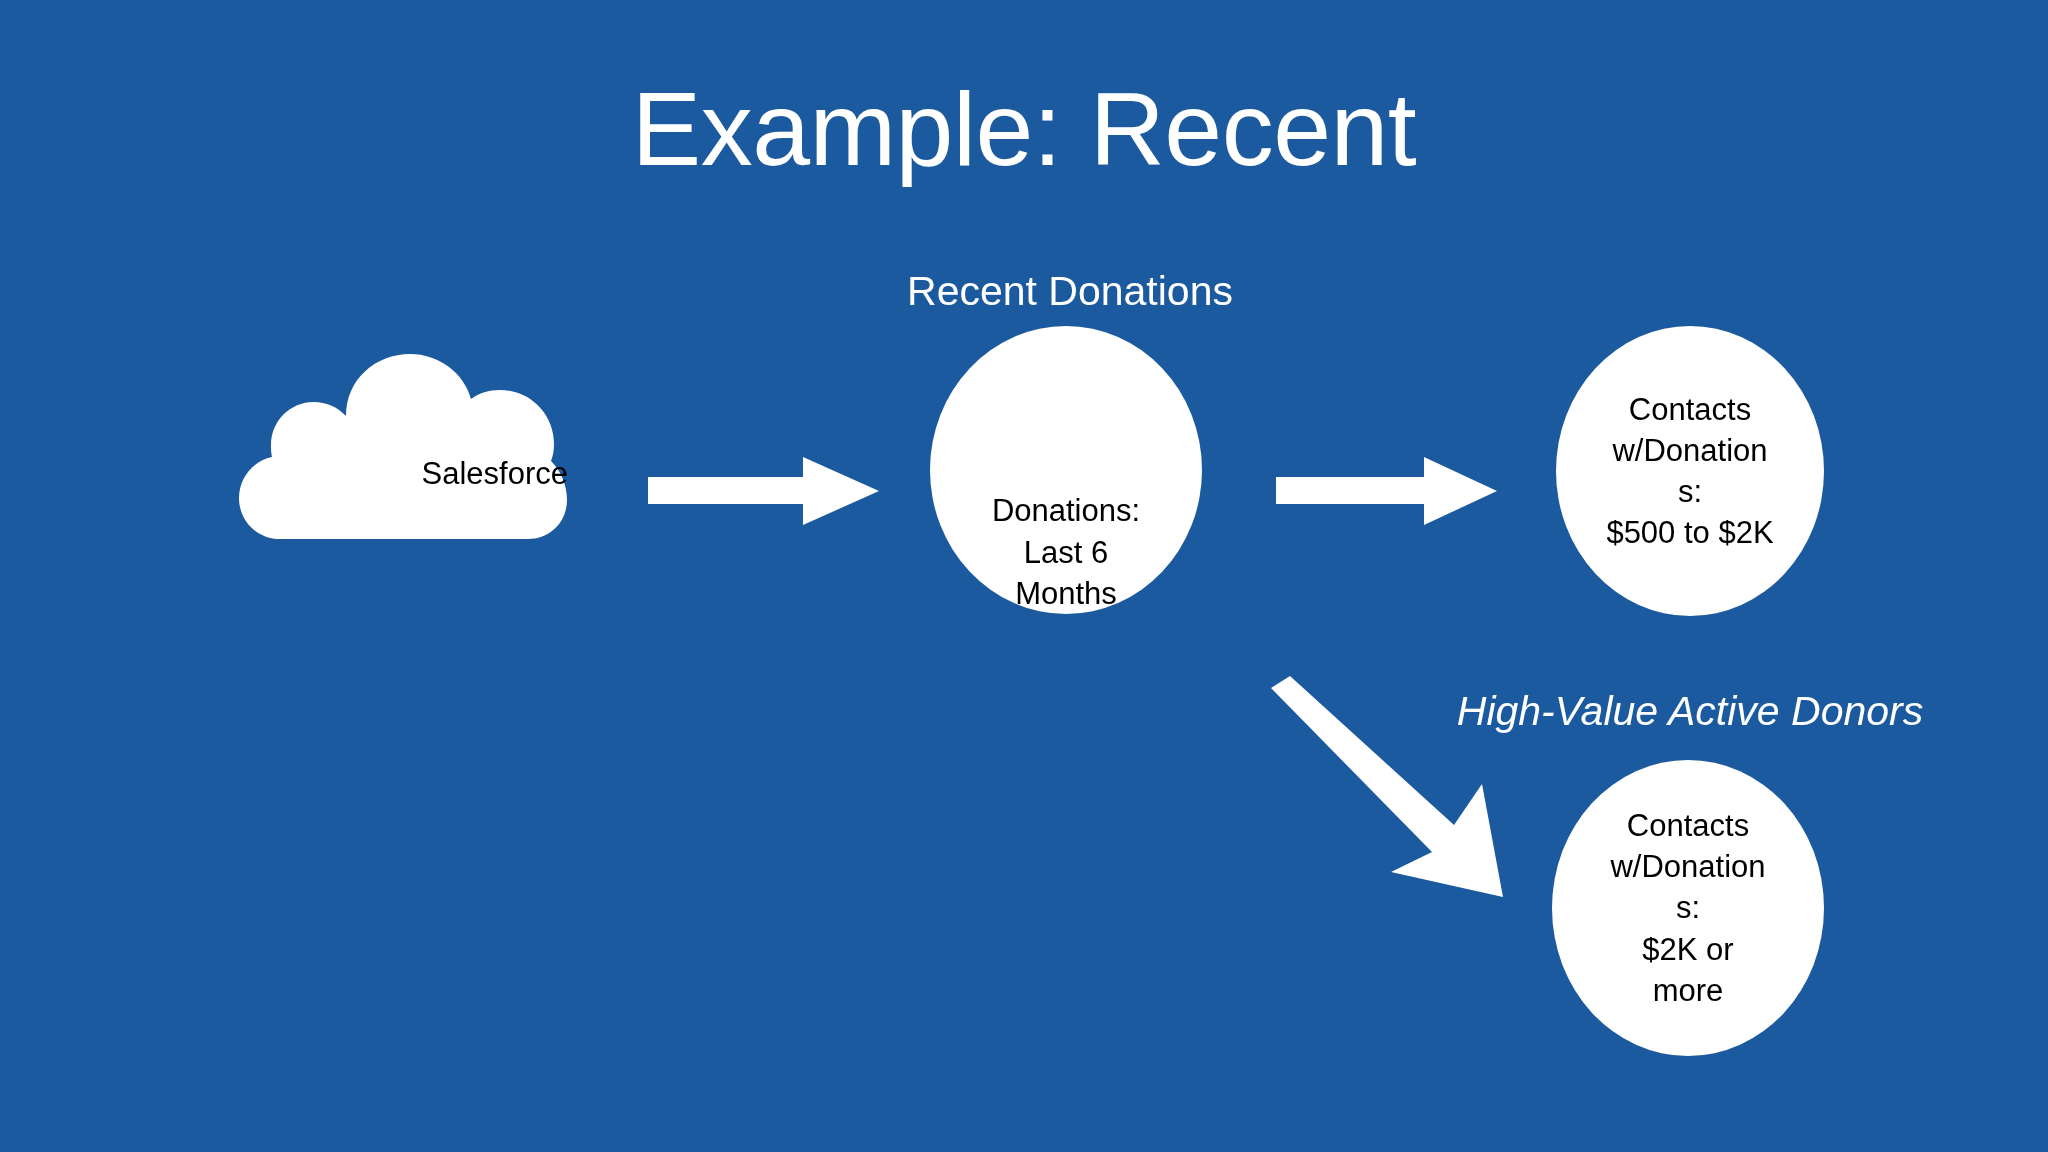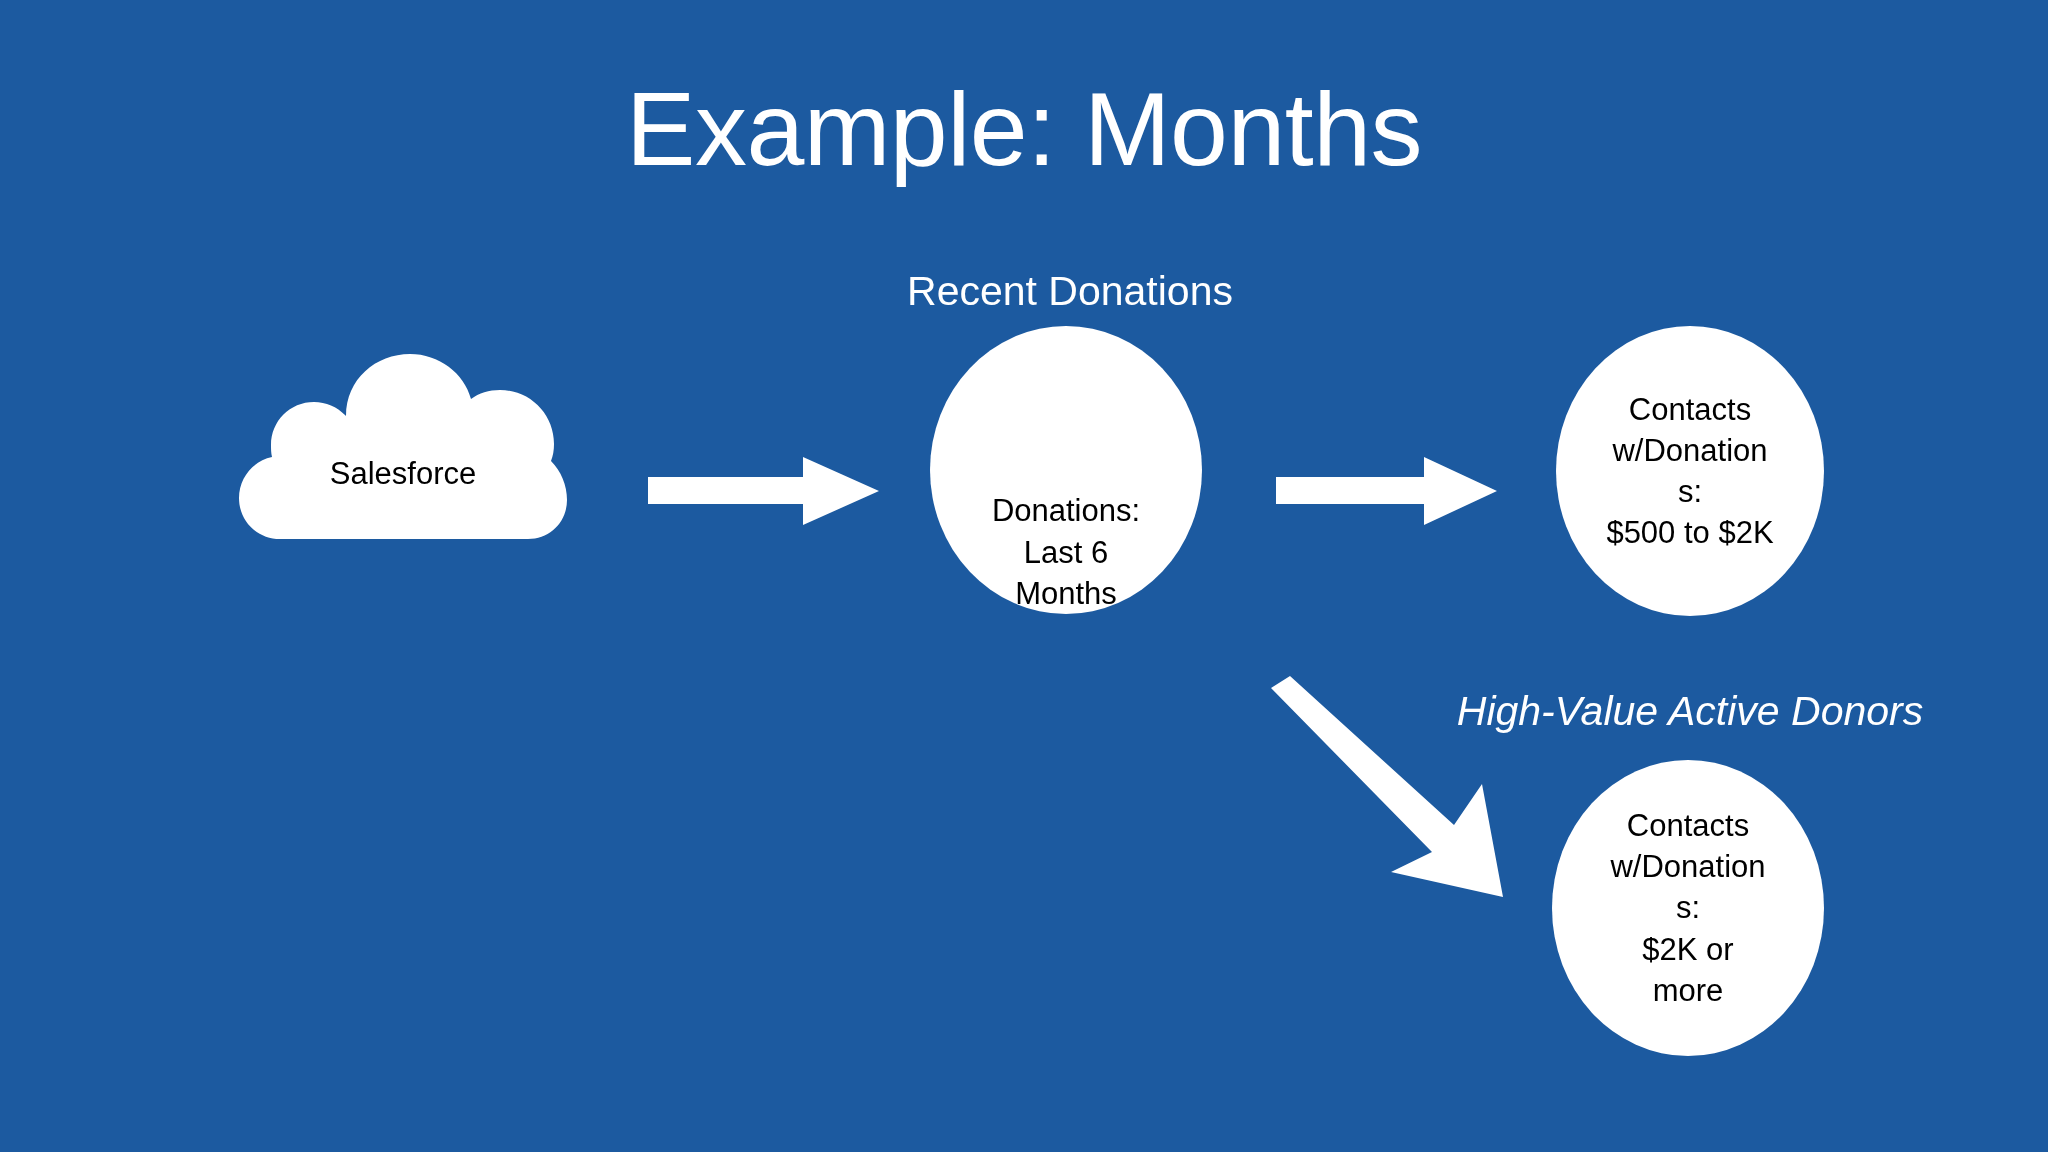--- a/index.html
+++ b/index.html
@@ -55,21 +55,21 @@
     top: 352px;
     width: 330px;
     height: 188px;
   }
   #cloud-shape svg { display: block; width: 100%; height: 100%; }
   #cloud-label {
     position: absolute;
     left: 238px;
     top: 455px;
     width: 330px;
-    text-align: center;
+    text-align: right;
     color: #000000;
     font-size: 31px;
     line-height: 1.2;
     white-space: nowrap;
   }
 
   
   .ellipse-node {
     position: absolute;
     background: #ffffff;
@@ -97,21 +97,21 @@
   .arrow svg { display: block; width: 100%; height: 100%; overflow: visible; }
   #arrow-source-to-recent { left: 648px;  top: 452px; width: 232px; height: 78px; }
   #arrow-recent-to-mid    { left: 1276px; top: 452px; width: 222px; height: 78px; }
   #arrow-recent-to-high   { left: 1268px; top: 676px; width: 236px; height: 222px; }
 </style>
 </head>
 <body>
 
 <div id="slide">
 
-  <div id="slide-title">Example: Months</div>
+  <div id="slide-title">Example: Recent</div>
 
   <div id="cloud-shape">
     <svg viewBox="0 0 330 188" xmlns="http://www.w3.org/2000/svg" aria-hidden="true">
       <path fill="#ffffff" d="
         M 108 64
         C 108 27, 138 2, 172 2
         C 201 2, 226 21, 233 47
         C 241 41, 251 38, 262 38
         C 292 38, 316 62, 316 92
         C 316 98, 315 104, 313 109

